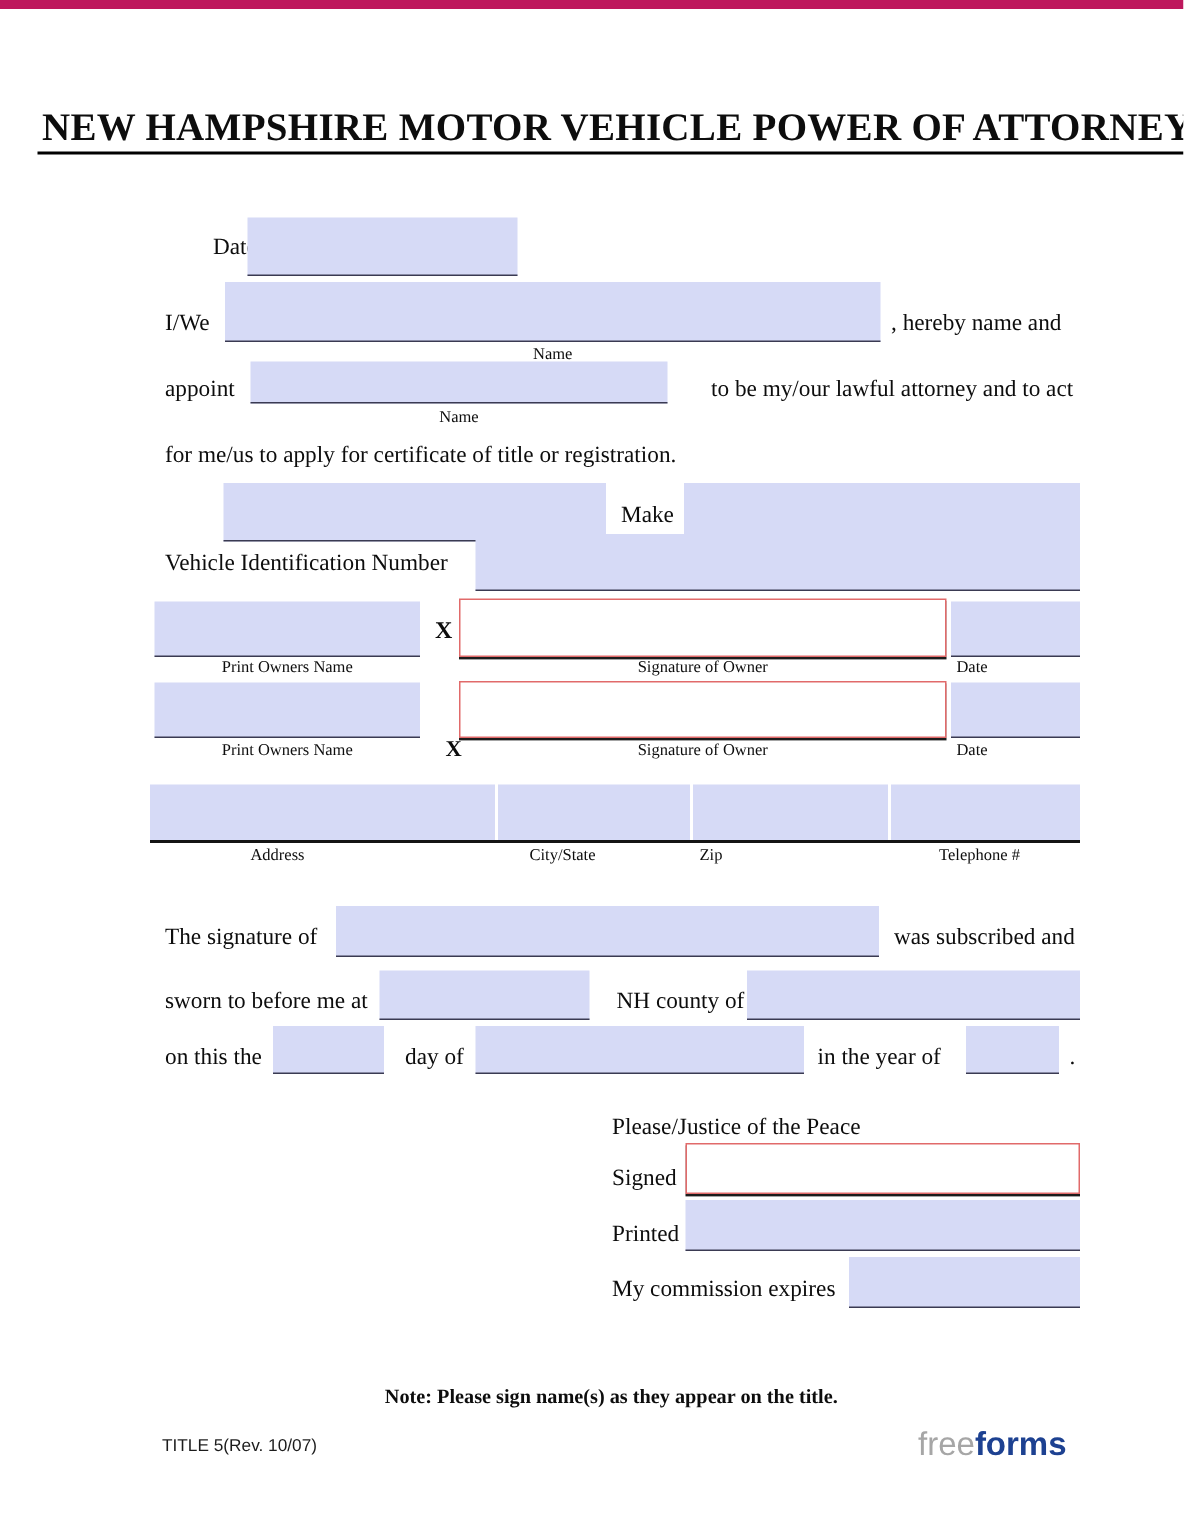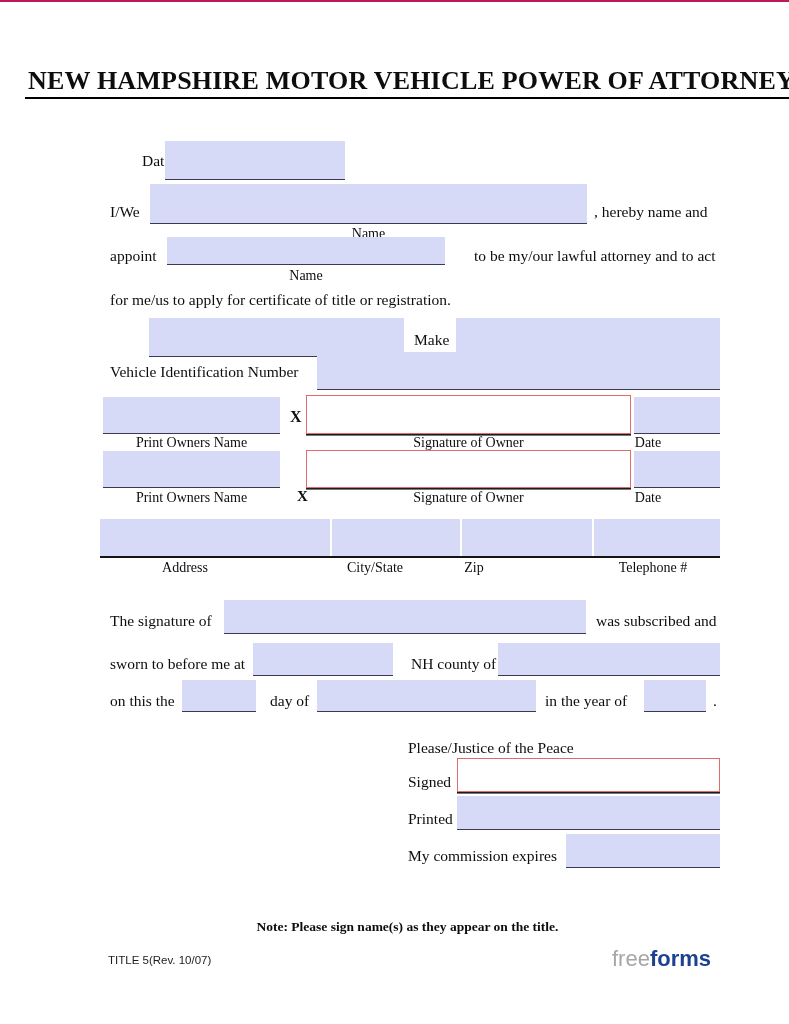--- a/index.html
+++ b/index.html
@@ -1,34 +1,34 @@
 <!DOCTYPE html>
 <html><head>
 <meta charset="utf-8">
 <style>
   html,body{margin:0;padding:0;background:#fff;}
   .page{
     position:relative;
     width:789px;height:1024px;
     background:#ffffff;
-    border-top:2px solid #be185d;
+    border-top:6px solid #be185d;
     box-sizing:border-box;
     font-family:"Liberation Serif", serif;
     color:#0d0d0d;
     overflow:hidden;
   }
   .lbl{
     position:absolute;
     font-size:15.5px;
     white-space:nowrap;
     color:#0d0d0d;
   }
   .sub{
     position:absolute;
-    font-size:14px;
+    font-size:11px;
     text-align:center;
     white-space:nowrap;
     color:#0d0d0d;
   }
   .field{
     position:absolute;
     background:#d6daf6;
     border-bottom:1.5px solid #3a3a52;
     box-sizing:border-box;
   }

